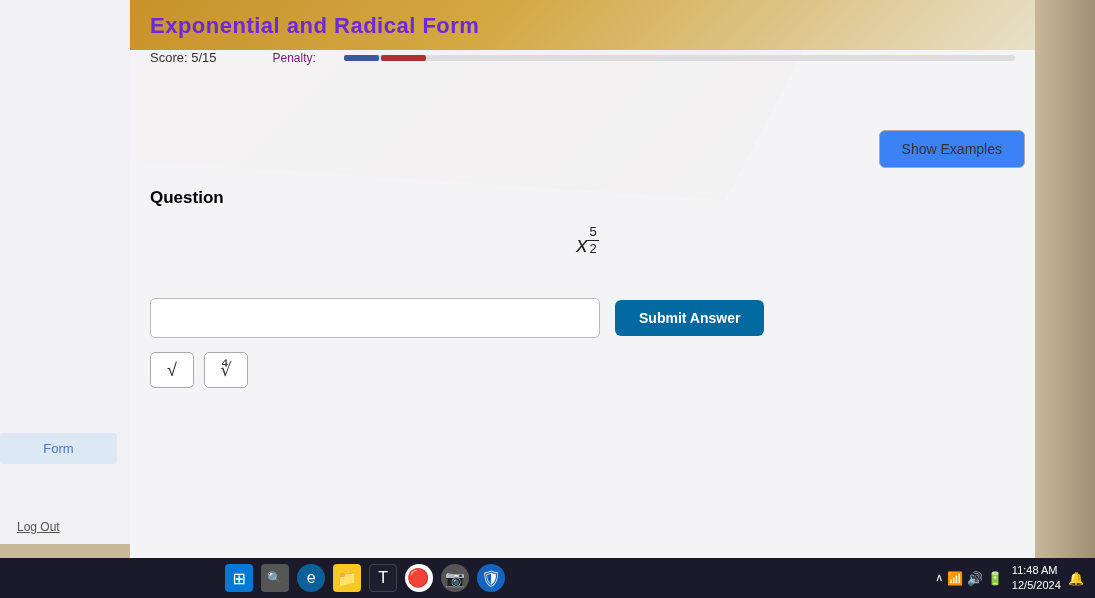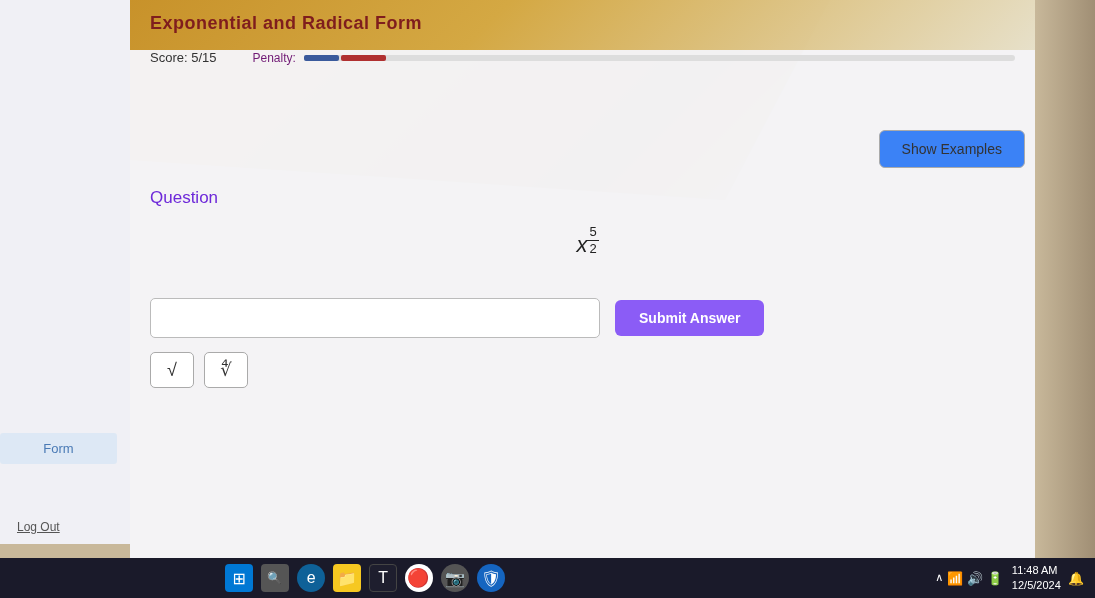--- a/index.html
+++ b/index.html
@@ -77,36 +77,36 @@
     .page-title-bar {
       position: absolute;
       top: 5px;
       left: 130px;
       right: 60px;
       z-index: 10;
       padding: 8px 20px;
     }
 
     .page-title {
-      font-size: 18px;
+      font-size: 22px;
       font-weight: bold;
-      color: #7f1d1d;
+      color: #6d28d9;
       letter-spacing: 0.5px;
     }
 
     
     .score-area {
       position: absolute;
       top: 50px;
       left: 150px;
       right: 80px;
       z-index: 10;
       display: flex;
       align-items: center;
-      gap: 8px;
+      gap: 28px;
     }
 
     .score-text {
       font-size: 13px;
       color: #333;
       white-space: nowrap;
     }
 
     .penalty-text {
       font-size: 12px;
@@ -198,22 +198,22 @@
       height: 0;
       border-top: 4px solid transparent;
       border-bottom: 4px solid transparent;
       border-left: 7px solid #555;
       margin-left: 2px;
     }
 
     
     .question-label {
       font-size: 17px;
-      font-weight: normal;
-      color: #6d28d9;
+      font-weight: bold;
+      color: #000000;
       margin-bottom: 16px;
       margin-top: 8px;
     }
 
     .question-text {
       font-size: 16px;
       color: #222;
       margin-bottom: 30px;
     }
 
@@ -294,21 +294,21 @@
       height: 40px;
       border: 1.5px solid #bbb;
       border-radius: 5px;
       background: white;
       padding: 0 10px;
       font-size: 15px;
     }
 
     .btn-submit {
       padding: 10px 24px;
-      background: #8b5cf6;
+      background: #0369a1;
       color: white;
       border: none;
       border-radius: 6px;
       font-size: 14px;
       font-weight: 600;
       cursor: pointer;
     }
 
     
     .symbol-btn-row {

